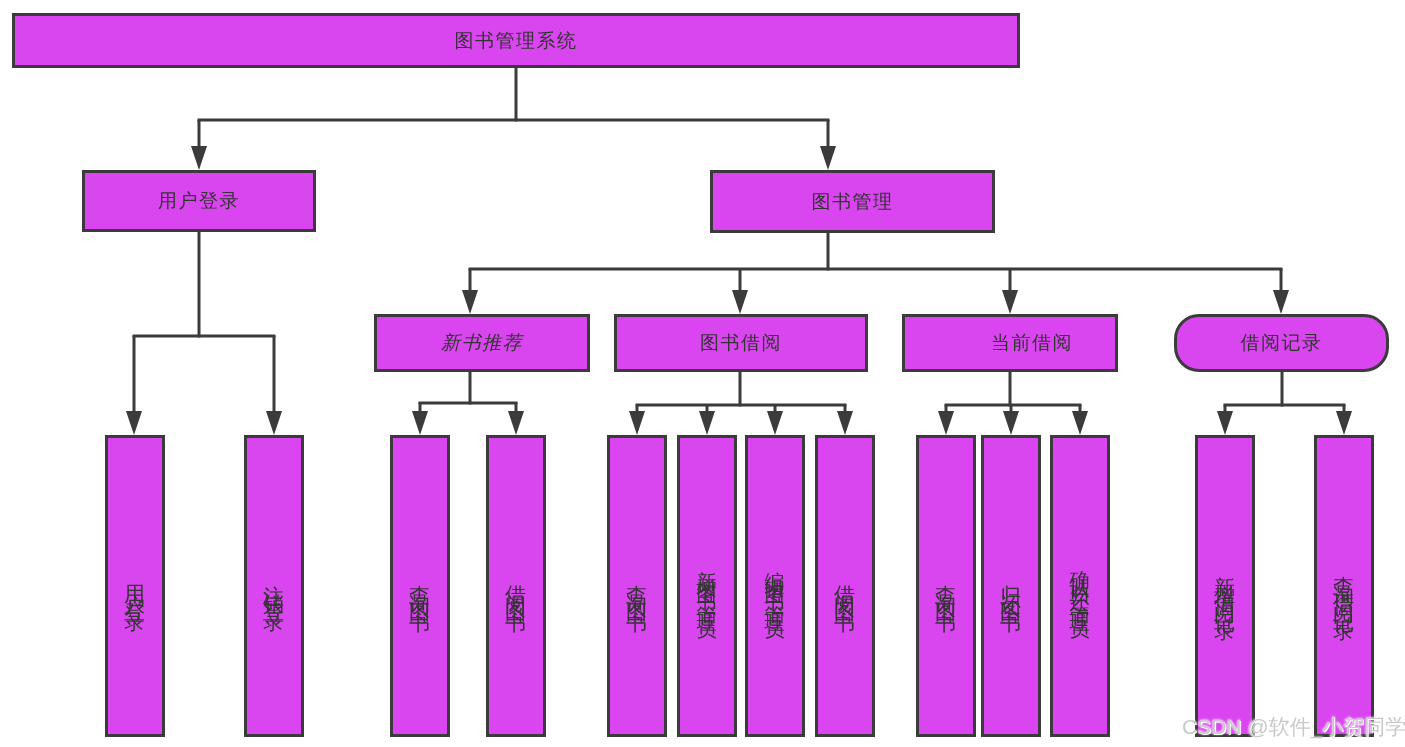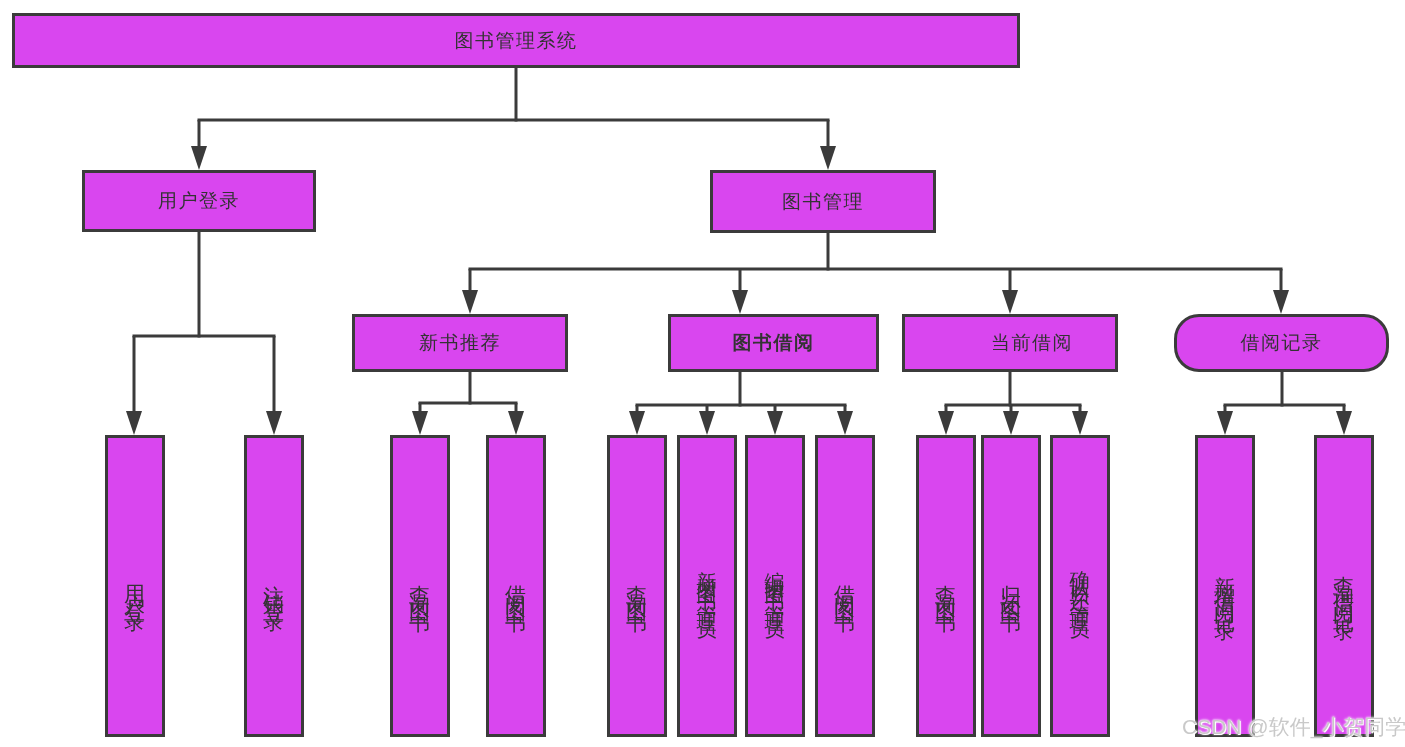--- a/index.html
+++ b/index.html
@@ -14,23 +14,23 @@
   }
   .box.h span{font-size:19px;letter-spacing:1.5px;white-space:nowrap;color:#333333;}
   .box.v span{
     writing-mode:vertical-rl;font-size:21px;line-height:1;letter-spacing:9px;
     color:#333333;
   }
   .box.v.long span{letter-spacing:7px;font-size:20px;}
   
   #b-root{left:12px;top:13px;width:1008px;height:55px;}
   #b-user-login{left:82px;top:170px;width:234px;height:62px;}
-  #b-book-mgmt{left:710px;top:170px;width:226px;height:63px;}
-  #b-new-rec{left:352px;top:314px;width:216px;height:58px;}
-  #b-borrow{left:668px;top:314px;width:211px;height:58px;font-weight:bold;}
+  #b-book-mgmt{left:710px;top:170px;width:285px;height:63px;}
+  #b-new-rec{left:374px;top:314px;width:216px;height:58px;font-style:italic;}
+  #b-borrow{left:614px;top:314px;width:254px;height:58px;}
   #b-current{left:902px;top:314px;width:216px;height:58px;padding-left:44px;}
   #b-records{left:1174px;top:314px;width:215px;height:58px;border-radius:25px;}
   .leaf{top:435px;height:302px;width:60px;}
   #b-leaf-user-login{left:105px;}
   #b-leaf-logout{left:244px;}
   #b-rec-query{left:390px;}
   #b-rec-borrow{left:486px;}
   #b-bor-query{left:607px;}
   #b-bor-add{left:677px;}
   #b-bor-edit{left:745px;}

